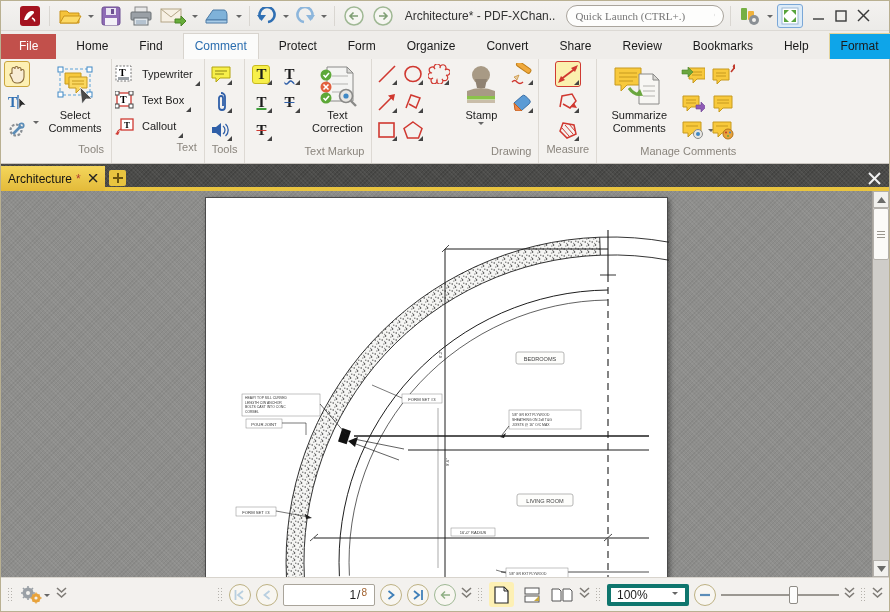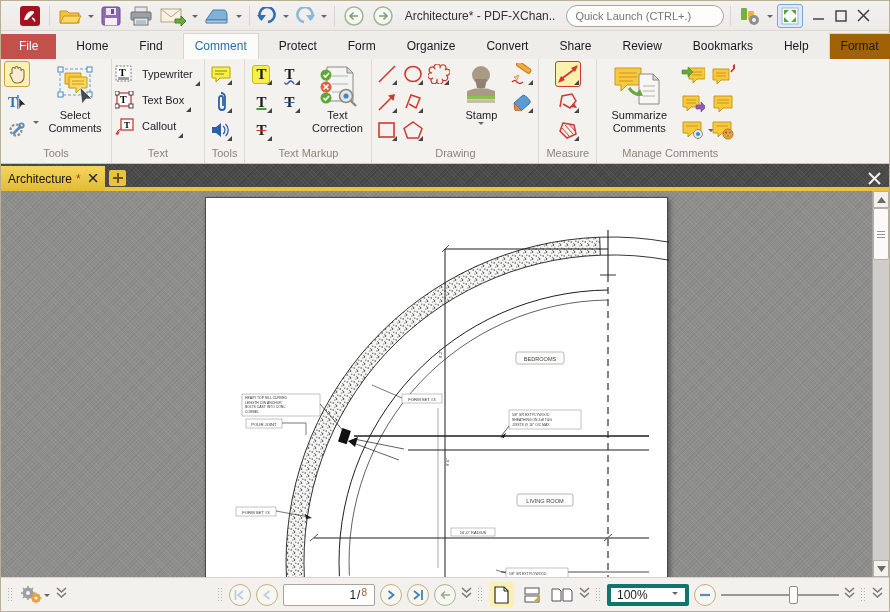--- a/index.html
+++ b/index.html
@@ -7,38 +7,38 @@
   body { font-family:"Liberation Sans", sans-serif; font-size:12px; color:#1c1c1c; }
   .window { width:890px; height:612px; display:flex; flex-direction:column; border:1px solid #b9b091; background:#f3f1ee; }
 
   
   .titlebar { height:30px; background:linear-gradient(#f4f2f0,#ecebe8); border-bottom:1px solid #dcd9d4; display:flex; align-items:center; padding:0 16px; gap:3px; flex:0 0 auto; }
   .tb-btn { height:24px; display:flex; align-items:center; justify-content:center; padding:0 2px; border-radius:3px; }
   .tb-sep { width:1px; height:20px; background:#d9d6d1; margin:0 3px; }
   .caret { width:0; height:0; border:3.5px solid transparent; border-top-color:#666; margin:4px 1px 0 1px; }
   .tb-title { font-size:12px; color:#333; margin:0 8px 0 6px; white-space:nowrap; }
   .qlaunch { width:158px; height:22px; border:1px solid #a9a49c; border-radius:11px; background:#fdfdfc; display:flex; align-items:center; padding:0 8px; gap:4px; }
-  .qlaunch input { border:none; outline:none; flex:1; font-size:11px; font-family:Liberation Sans, sans-serif; color:#444; background:transparent; }
+  .qlaunch input { border:none; outline:none; flex:1; font-size:11px; font-family:Liberation Serif, serif; color:#444; background:transparent; }
   .fullscreen-box { border:1px solid #7aa7d7; background:#dcebf8; border-radius:3px; }
   .winctl { width:34px; height:24px; display:flex; align-items:center; justify-content:center; }
 
   
   .tabsrow { height:28px; background:#efedea; display:flex; align-items:flex-end; padding:0 2px 0 0; flex:0 0 auto;gap:9px; }
   .rtab { padding:5px 11px 6px; font-size:12px; color:#1a1a1a; cursor:default; white-space:nowrap; }
   .rtab.file { background:#c2504b; color:#fff; padding:5px 18px 6px; }
   .rtab.active { background:#fbfbfa; color:#2a6daf; border:1px solid #d8d4ce; border-bottom:none; }
-  .rtab.format { background:#a16207; border:1px solid #e3d49c; border-bottom:none; }
+  .rtab.format { background:#0ea5e9; border:1px solid #e3d49c; border-bottom:none; }
   .tabs-spacer { flex:1; }
   .find-btn { display:flex; align-items:center; gap:3px; padding:2px 6px; font-size:12px; }
 
   
   .ribbon { height:105px; background:#f4f2ef; border-bottom:1px solid #c9c5bf; display:flex; flex:0 0 auto; overflow:hidden; }
   .rgroup { display:flex; flex-direction:column; border-right:1px solid #ddd9d3; padding:2px 3px 0; }
   .rgroup-content { flex:1; display:flex; align-items:flex-start; gap:2px; }
-  .glabel { text-align:center; font-size:11px; color:#8a857d; padding:0 4px 4px; }
+  .glabel { text-align:right; font-size:11px; color:#8a857d; padding:0 4px 10px; }
   .smallbtn { width:26px; height:26px; display:flex; align-items:center; justify-content:center; border-radius:3px; position:relative; border:1px solid transparent; }
   .sel-yellow { background:#fdf0b4; border:1px solid #caa53d; }
   .sel-red { background:#fbf0ae; border:1.5px solid #cf3a32; }
   .dd::after { content:""; position:absolute; right:1px; bottom:1px; width:0; height:0; border-style:solid; border-width:0 0 5px 5px; border-color:transparent transparent #444 transparent; }
   .bigbtn { display:flex; flex-direction:column; align-items:center; font-size:11px; text-align:center; color:#1c1c1c; padding-top:2px; line-height:1.15; }
   .bicon { height:46px; display:flex; align-items:center; justify-content:center; }
   .txtrow { display:flex; align-items:center; gap:5px; height:26px; font-size:11px; position:relative; padding-right:8px; }
   .shapegrid { display:grid; grid-template-columns:repeat(3,26px); grid-auto-rows:28px; }
   .shapegrid .smallbtn { width:24px; height:26px; }
   .mgrid { display:grid; grid-template-columns:30px 30px; grid-auto-rows:28px; }

